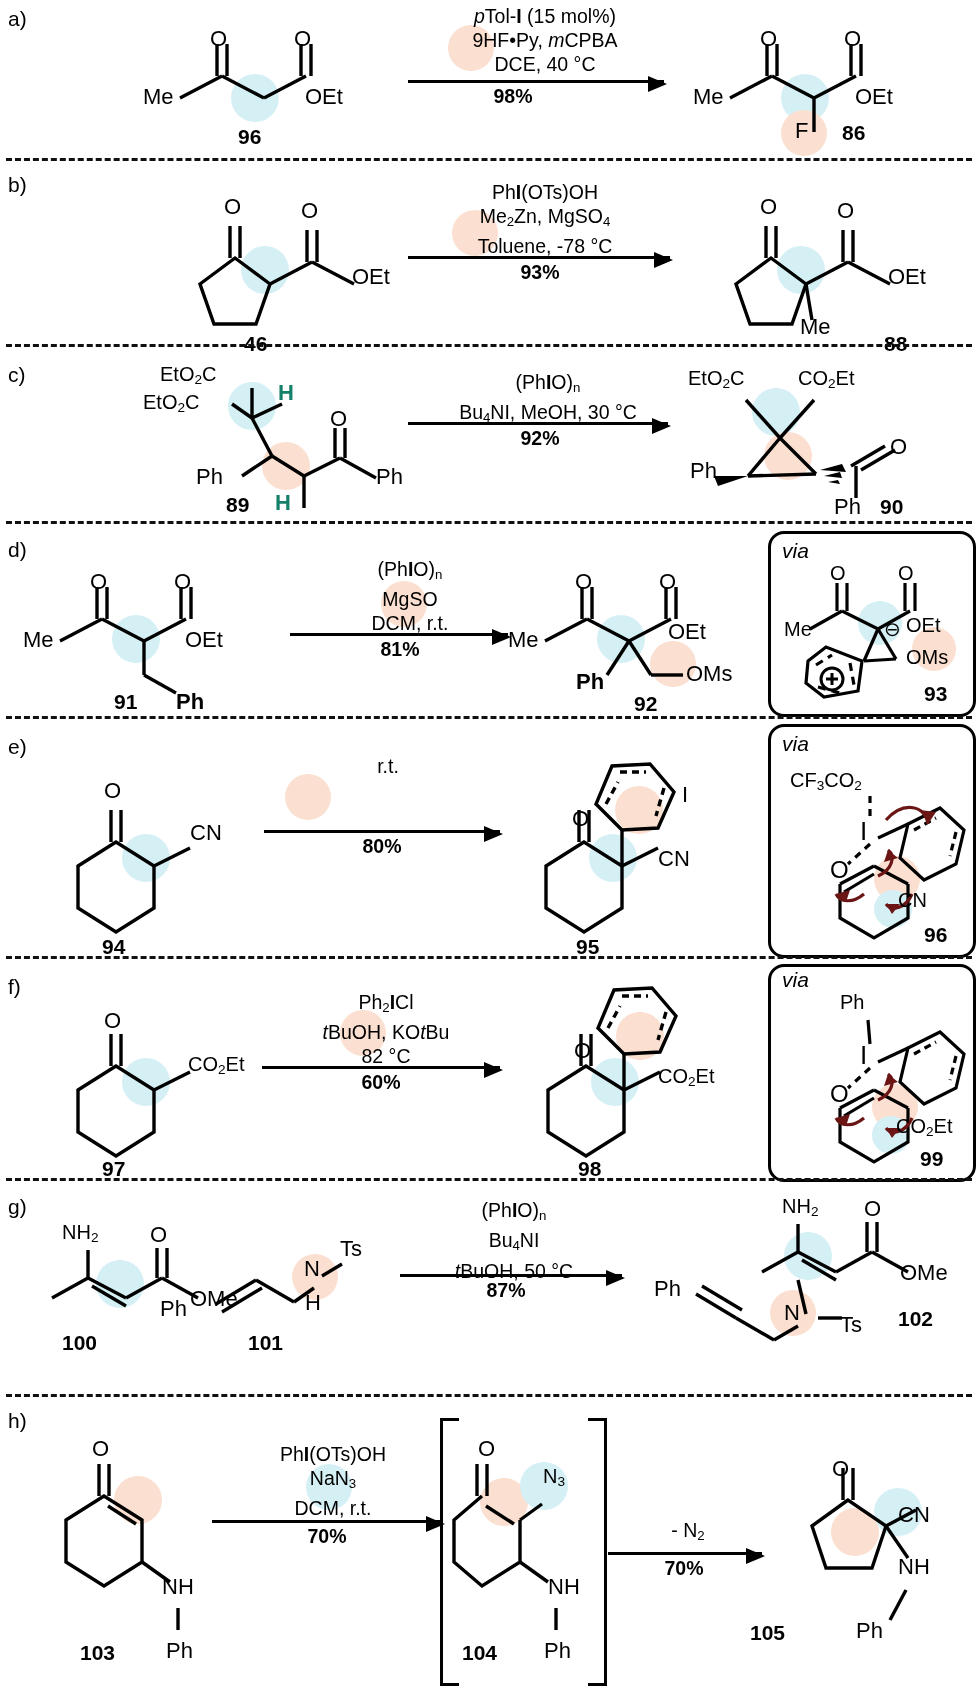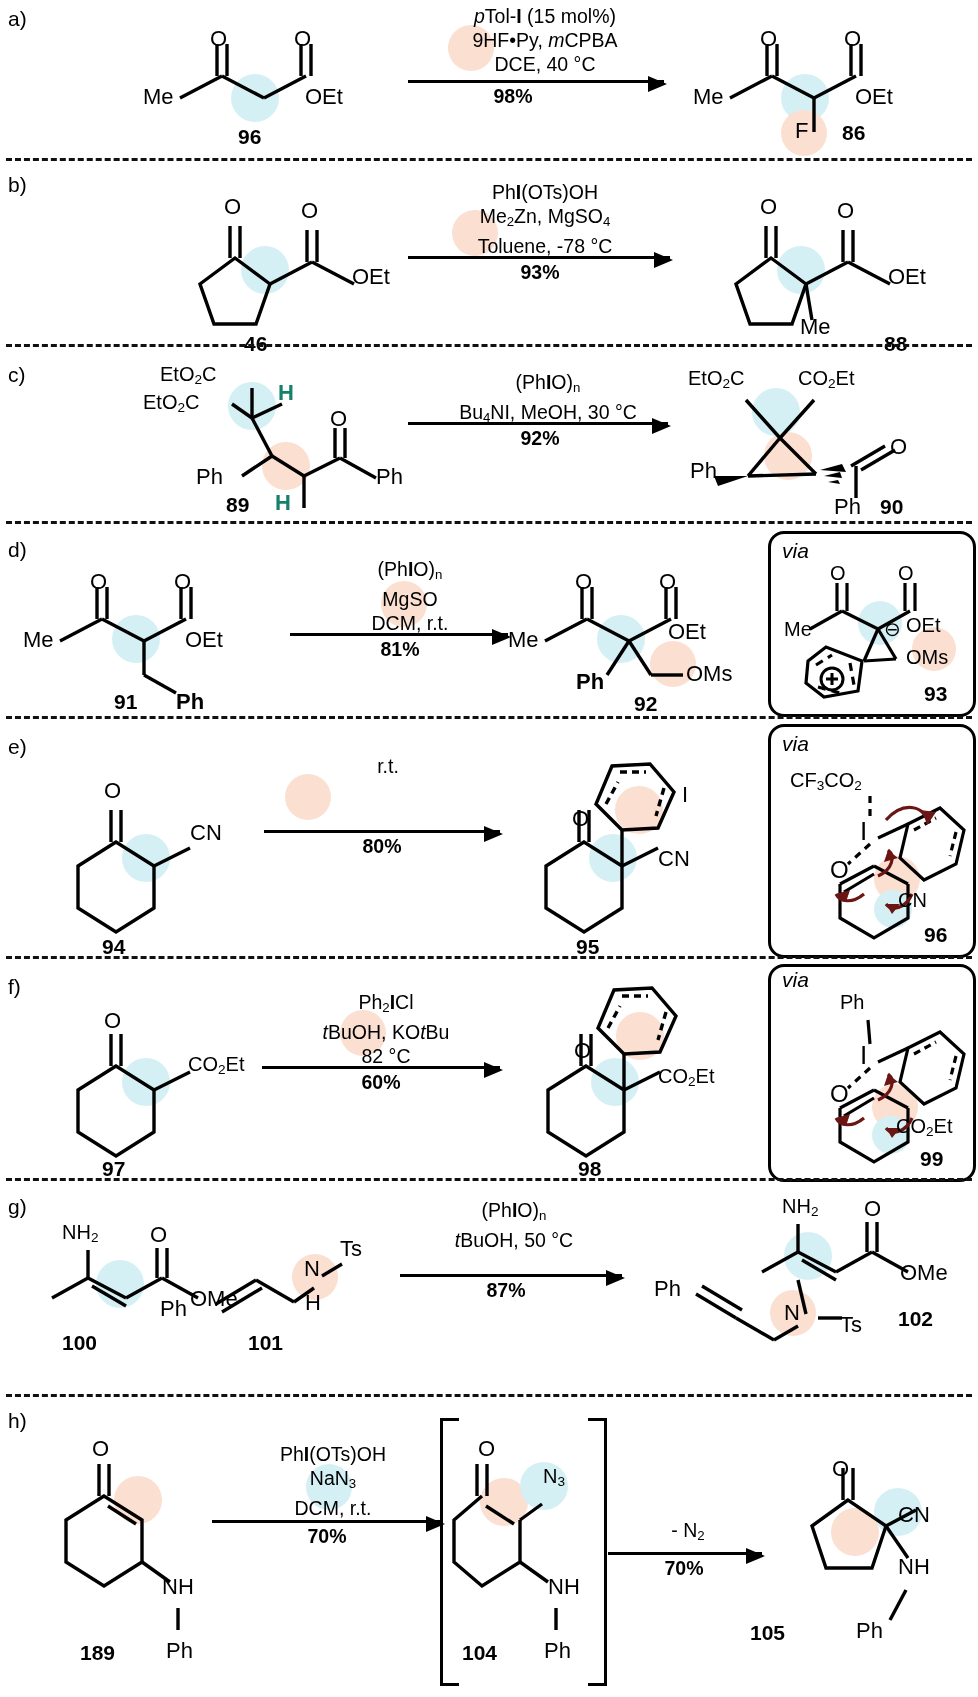--- a/index.html
+++ b/index.html
@@ -551,20 +551,21 @@
     </svg>
   </div>
   <div class="lbl" style="left:160px;top:118px;">Ph</div>
   <div class="lbl" style="left:304px;top:78px;">N</div>
   <div class="lbl" style="left:305px;top:112px;">H</div>
   <div class="lbl" style="left:340px;top:58px;">Ts</div>
   <div class="cnum" style="left:248px;top:152px;">101</div>
 
   <div class="cond" style="left:404px;top:18px;width:220px;">
     <span class="ln">(Ph<b>I</b>O)<sub>n</sub></span>
+    <span class="ln">Bu<sub>4</sub>NI</span>
     <span class="ln"><i>t</i>BuOH, 50 °C</span>
   </div>
   <div class="arrow" style="left:400px;top:94px;width:222px;"></div>
   <div class="cond yield" style="left:404px;top:98px;width:204px;">87%</div>
 
   <div class="hl hl-blue" style="left:784px;top:52px;width:48px;height:48px;"></div>
   <div class="hl hl-pink" style="left:770px;top:110px;width:46px;height:46px;"></div>
   <div class="struct" style="left:652px;top:22px;">
     <svg width="300" height="160" viewBox="0 0 300 160">
       <g stroke="#000" stroke-width="3.4" fill="none">
@@ -608,21 +609,21 @@
             <path d="M71 72 L71 40"></path>
         <path d="M98 100 L70 82"></path>
         <path d="M104 138 L132 158"></path>
         <path d="M140 184 L140 206"></path>
       </g>
     </svg>
   </div>
   <div class="lbl" style="left:92px;top:42px;">O</div>
   <div class="lbl" style="left:162px;top:180px;">NH</div>
   <div class="lbl" style="left:166px;top:244px;">Ph</div>
-  <div class="cnum" style="left:80px;top:246px;">189</div>
+  <div class="cnum" style="left:80px;top:246px;">103</div>
 
   <div class="hl hl-blue" style="left:306px;top:68px;width:46px;height:46px;"></div>
   <div class="cond" style="left:218px;top:46px;width:230px;">
     <span class="ln">Ph<b>I</b>(OTs)OH</span>
     <span class="ln">NaN<sub>3</sub></span>
     <span class="ln">DCM, r.t.</span>
   </div>
   <div class="arrow" style="left:212px;top:124px;width:230px;"></div>
   <div class="cond yield" style="left:220px;top:128px;width:214px;">70%</div>
 

